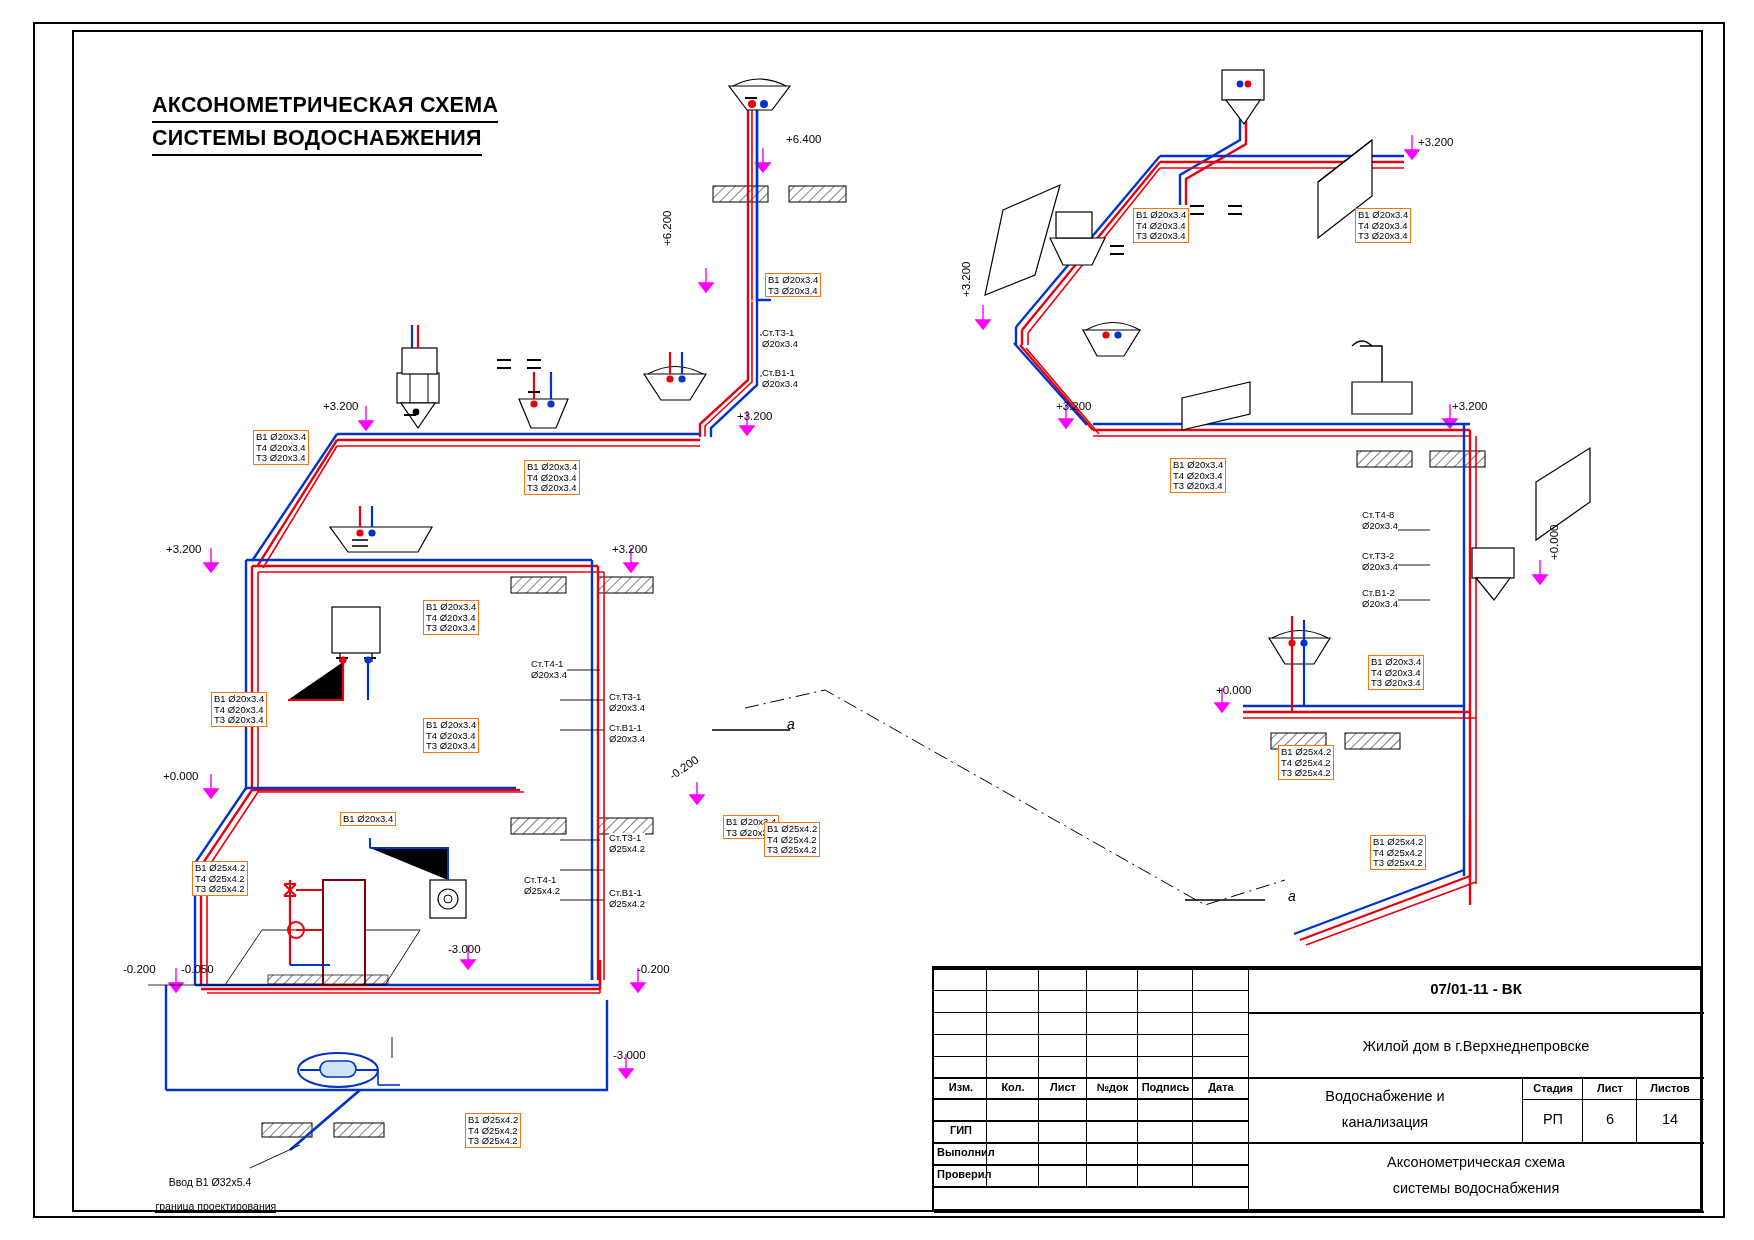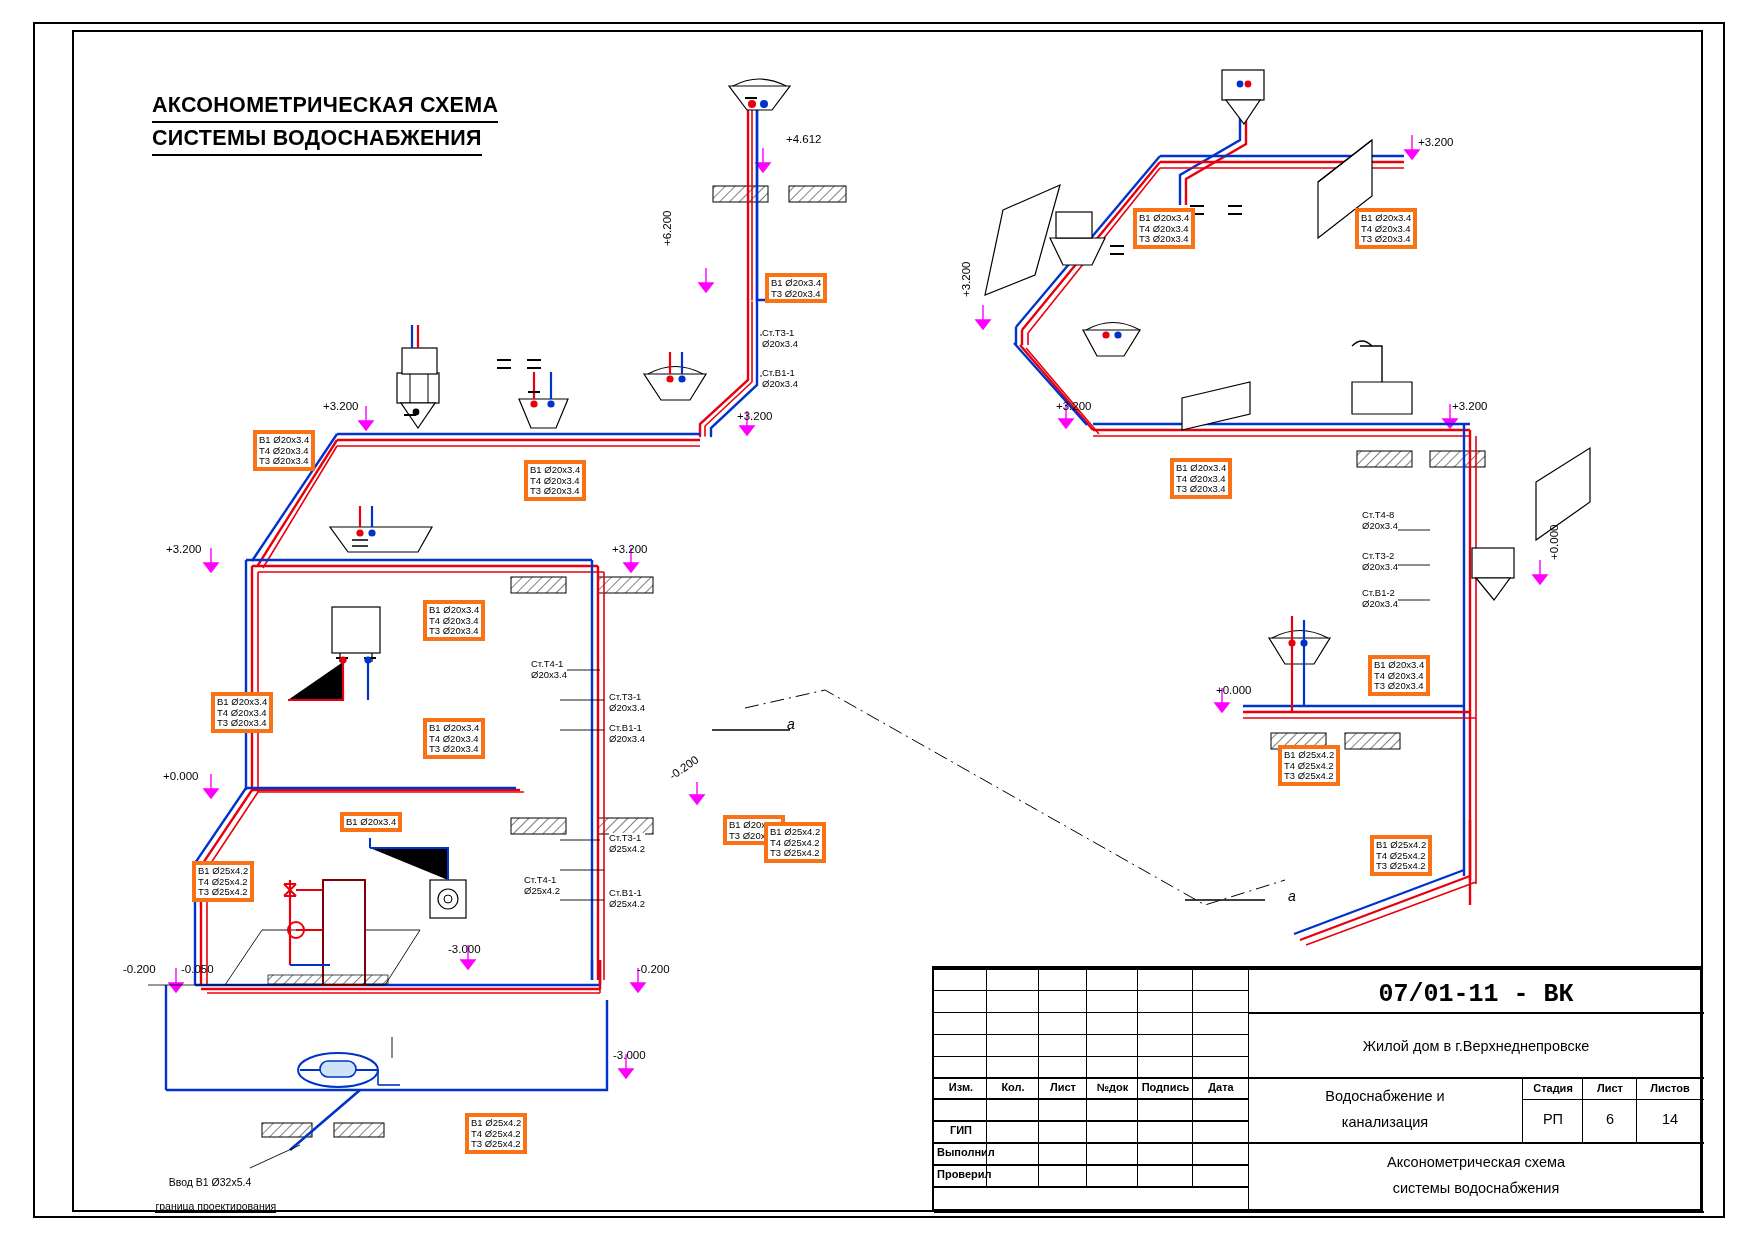--- a/index.html
+++ b/index.html
@@ -32,35 +32,35 @@
   #titleblock {
     position: absolute;
     left: 932px; top: 966px;
     width: 770px; height: 245px;
     border: 2px solid #000;
     background: #fff;
     font-size: 11px;
   }
   #titleblock .ln { position: absolute; background: #000; }
   #titleblock .txt { position: absolute; font-size: 11px; color: #000; }
-  #titleblock .big { font-size: 25px; font-weight: bold; font-family: Liberation Mono, monospace; }
+  #titleblock .big { font-size: 15px; font-weight: bold; }
   #titleblock .mid { font-size: 14.5px; }
   #titleblock .bold { font-weight: bold; }
   .tcenter { text-align: center; }
 
   
   #maintitle {
     position: absolute; left: 152px; top: 90px;
     font-size: 21.5px; font-weight: bold; color: #000;
     line-height: 30px; letter-spacing: .3px;
   }
   #maintitle .u { border-bottom: 2px solid #000; display: inline-block; padding-bottom: 1px; }
   .tag {
     position: absolute;
-    border: 4px solid #f97316;
+    border: 1px solid #f97316;
     background: #fff;
     font-size: 9.5px;
     line-height: 10.5px;
     color: #000;
     padding: 1px 2px 0 2px;
     white-space: pre;
     font-family: "Liberation Sans", sans-serif;
   }
   .tagnb {
     position: absolute;
@@ -414,21 +414,21 @@
       <path d="M560 730 L604 730"></path>
       <path d="M560 840 L600 840"></path>
       <path d="M560 870 L604 870"></path>
       <path d="M560 900 L604 900"></path>
       <path d="M1390 530 L1430 530"></path>
       <path d="M1390 565 L1430 565"></path>
       <path d="M1390 600 L1430 600"></path>
     </g>
   </svg>
 
-  <div class="lvl" style="left:786px;top:133px">+4.612</div>
+  <div class="lvl" style="left:786px;top:133px">+6.400</div>
   <div class="lvl" style="left:661px;top:246px;transform:rotate(-90deg);transform-origin:left top">+6.200</div>
   <div class="lvl" style="left:323px;top:400px">+3.200</div>
   <div class="lvl" style="left:737px;top:410px">+3.200</div>
   <div class="lvl" style="left:166px;top:543px">+3.200</div>
   <div class="lvl" style="left:612px;top:543px">+3.200</div>
   <div class="lvl" style="left:163px;top:770px">+0.000</div>
   <div class="lvl" style="left:123px;top:963px">-0.200</div>
   <div class="lvl" style="left:181px;top:963px">-0.050</div>
   <div class="lvl" style="left:637px;top:963px">-0.200</div>
   <div class="lvl" style="left:448px;top:943px">-3.000</div>

